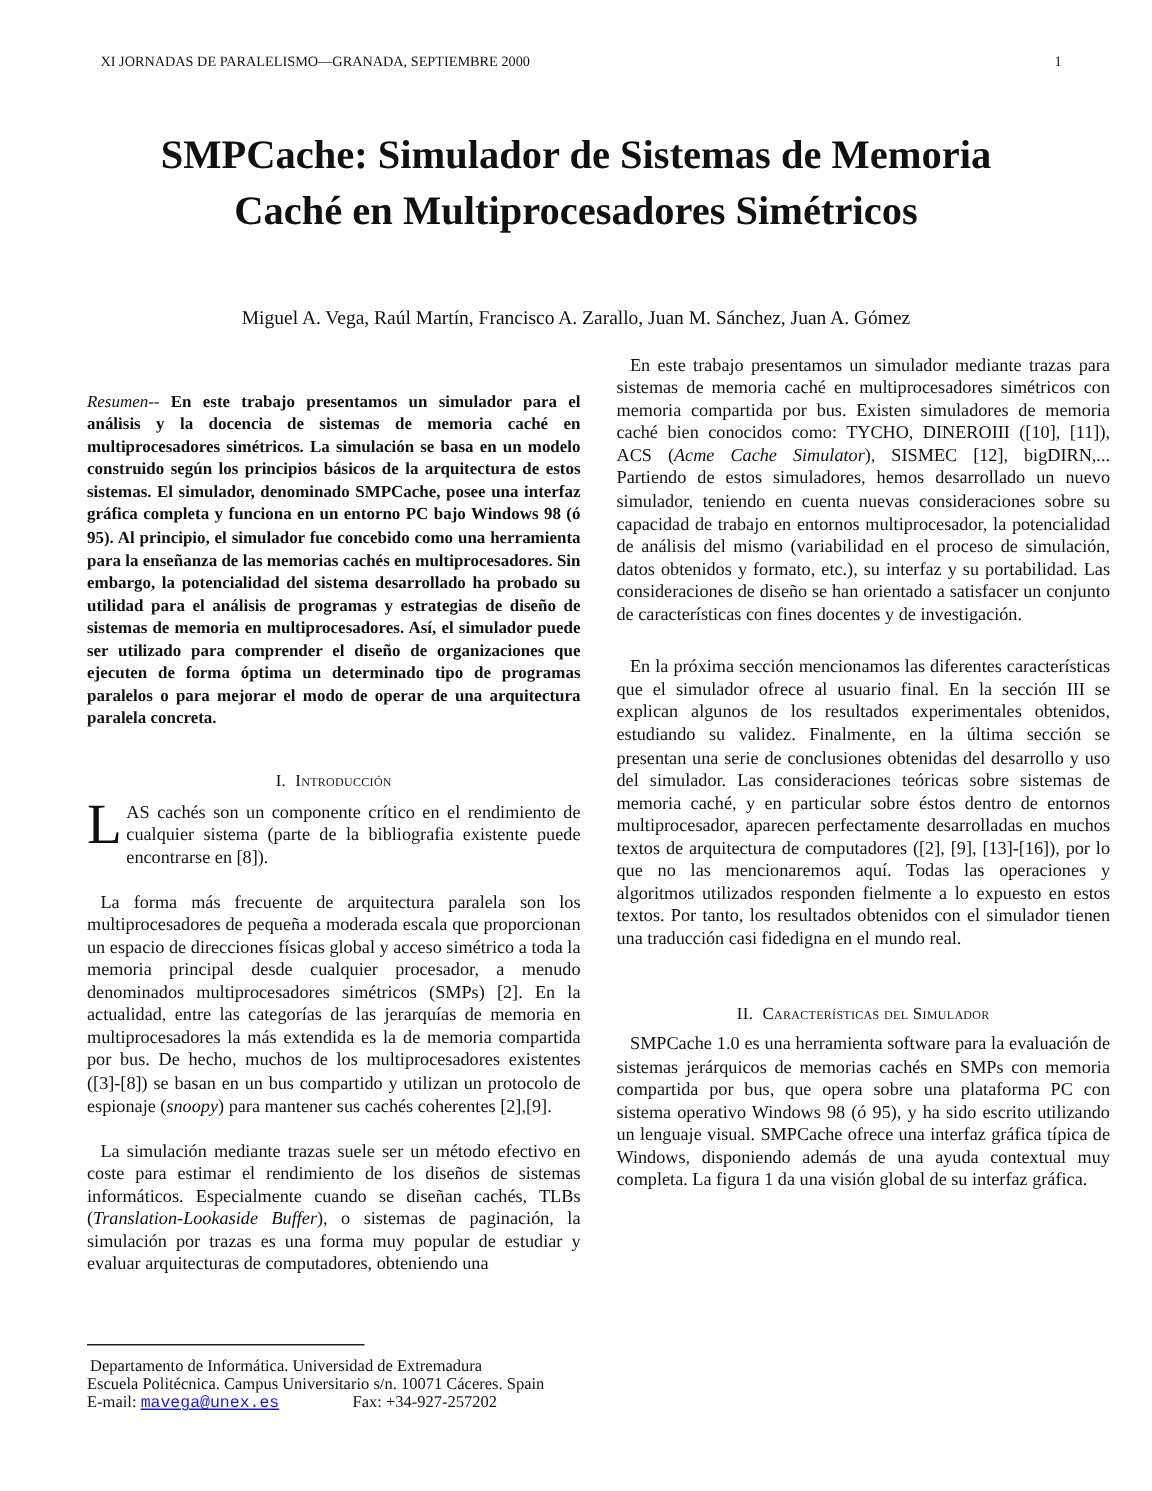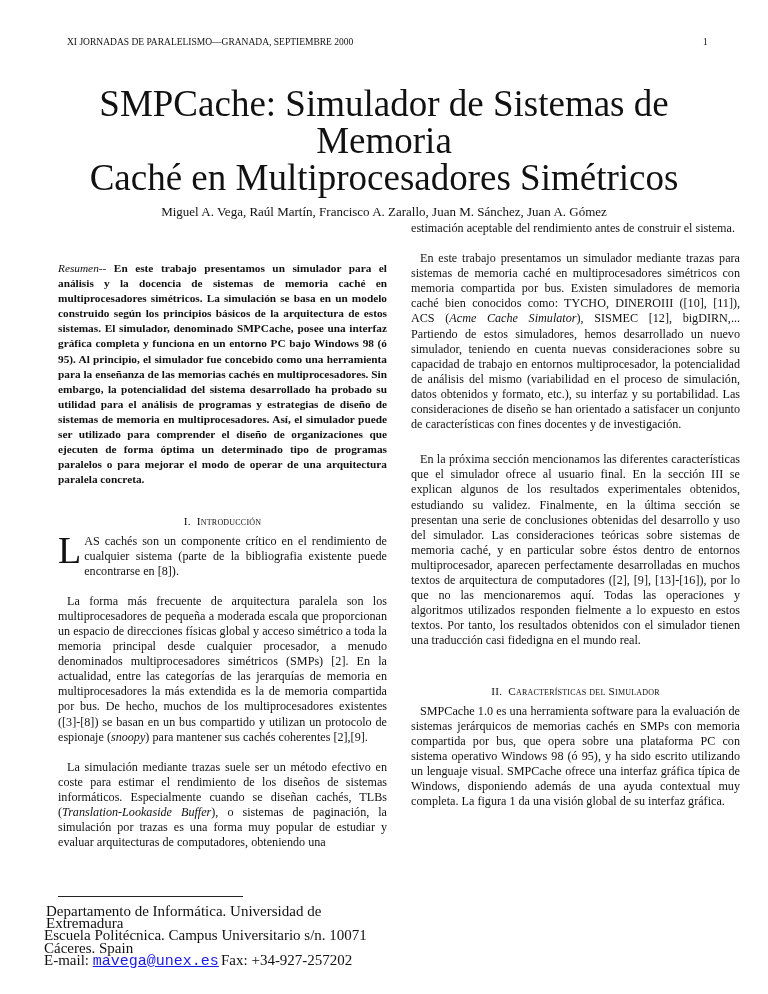--- a/index.html
+++ b/index.html
@@ -7,21 +7,21 @@
     width: 768px; height: 994px; position: relative; overflow: hidden;
     font-family: "Liberation Serif", "DejaVu Serif", serif; color: #111;
   }
   .running-head {
     position: absolute; top: 37px; left: 67px; right: 290px;
     font-size: 9.5px; letter-spacing: 0; white-space: nowrap;
   }
   .page-num { position: absolute; top: 37px; left: 703px; font-size: 9.5px; }
   .title {
     position: absolute; top: 85px; left: 40px; width: 688px;
-    text-align: center; font-size: 37px; line-height: 37px; font-weight: normal;
+    text-align: center; font-size: 27px; line-height: 37px; font-weight: bold;
   }
   .authors {
     position: absolute; top: 204px; left: 40px; width: 688px;
     text-align: center; font-size: 13px;
   }
   .col { position: absolute; width: 329px; font-size: 12.15px; line-height: 15.1px; }
   .col-left { left: 58px; top: 261px; }
   .col-right { left: 411px; top: 221px; }
   p { margin: 0; text-align: justify; }
   .abstract { font-weight: bold; font-size: 11.3px; line-height: 15.1px; }
@@ -34,21 +34,21 @@
   .indent { text-indent: 9px; }
   .gap { margin-top: 15px; }
   .dropcap {
     float: left; font-size: 38px; line-height: 30px; margin: 1px 3px 0 0; height: 30px;
   }
   em { font-style: italic; }
   .footnote-rule {
     position: absolute; top: 896px; left: 58px; width: 185px; height: 1px; background: #222;
   }
   .footnote {
-    position: absolute; top: 905px; left: 44px; width: 330px; font-size: 15px; line-height: 12.2px;
+    position: absolute; top: 905px; left: 58px; width: 330px; font-size: 11px; line-height: 12.2px;
   }
   .footnote .line1 { padding-left: 2px; }
   .footnote a { color: #1a1ae6; text-decoration: underline; font-family: Liberation Mono, monospace; }
   .fax { position: absolute; left: 177px; }
 </style>
 </head>
 <body>
 
 <div class="running-head">XI JORNADAS DE PARALELISMO—GRANADA, SEPTIEMBRE 2000</div>
 <div class="page-num">1</div>
@@ -79,21 +79,20 @@
 <div class="footnote">
   <div class="line1">Departamento de Informática. Universidad de Extremadura</div>
   <div>Escuela Politécnica. Campus Universitario s/n. 10071 Cáceres. Spain</div>
   <div style="position:relative;">
     <span>E-mail: </span><a>mavega@unex.es</a>
     <span class="fax">Fax: +34-927-257202</span>
   </div>
 </div>
 
 <div class="col col-right">
-  <p>estimación aceptable del rendimiento antes de construir el sistema.</p>
 
   <p class="indent gap"><span>En este trabajo presentamos un simulador mediante trazas para sistemas de memoria caché en multiprocesadores simétricos con memoria compartida por bus. Existen simuladores de memoria caché bien conocidos como: TYCHO, DINEROIII ([10], [11]), ACS (</span><em>Acme Cache Simulator</em><span>), SISMEC [12], bigDIRN,... Partiendo de estos simuladores, hemos desarrollado un nuevo simulador, teniendo en cuenta nuevas consideraciones sobre su capacidad de trabajo en entornos multiprocesador, la potencialidad de análisis del mismo (variabilidad en el proceso de simulación, datos obtenidos y formato, etc.), su interfaz y su portabilidad. Las consideraciones de diseño se han orientado a satisfacer un conjunto de características con fines docentes y de investigación.</span></p>
 
   <p class="indent gap" style="margin-top:20px;">En la próxima sección mencionamos las diferentes características que el simulador ofrece al usuario final. En la sección III se explican algunos de los resultados experimentales obtenidos, estudiando su validez. Finalmente, en la última sección se presentan una serie de conclusiones obtenidas del desarrollo y uso del simulador. Las consideraciones teóricas sobre sistemas de memoria caché, y en particular sobre éstos dentro de entornos multiprocesador, aparecen perfectamente desarrolladas en muchos textos de arquitectura de computadores ([2], [9], [13]-[16]), por lo que no las mencionaremos aquí. Todas las operaciones y algoritmos utilizados responden fielmente a lo expuesto en estos textos. Por tanto, los resultados obtenidos con el simulador tienen una traducción casi fidedigna en el mundo real.</p>
 
   <div class="section-head" style="margin-top:36px;">
     <span>II.</span>&nbsp;&nbsp;<span class="sc">Características del Simulador</span>
   </div>
 
   <p class="indent">SMPCache 1.0 es una herramienta software para la evaluación de sistemas jerárquicos de memorias cachés en SMPs con memoria compartida por bus, que opera sobre una plataforma PC con sistema operativo Windows 98 (ó 95), y ha sido escrito utilizando un lenguaje visual. SMPCache ofrece una interfaz gráfica típica de Windows, disponiendo además de una ayuda contextual muy completa. La figura 1 da una visión global de su interfaz gráfica.</p>

